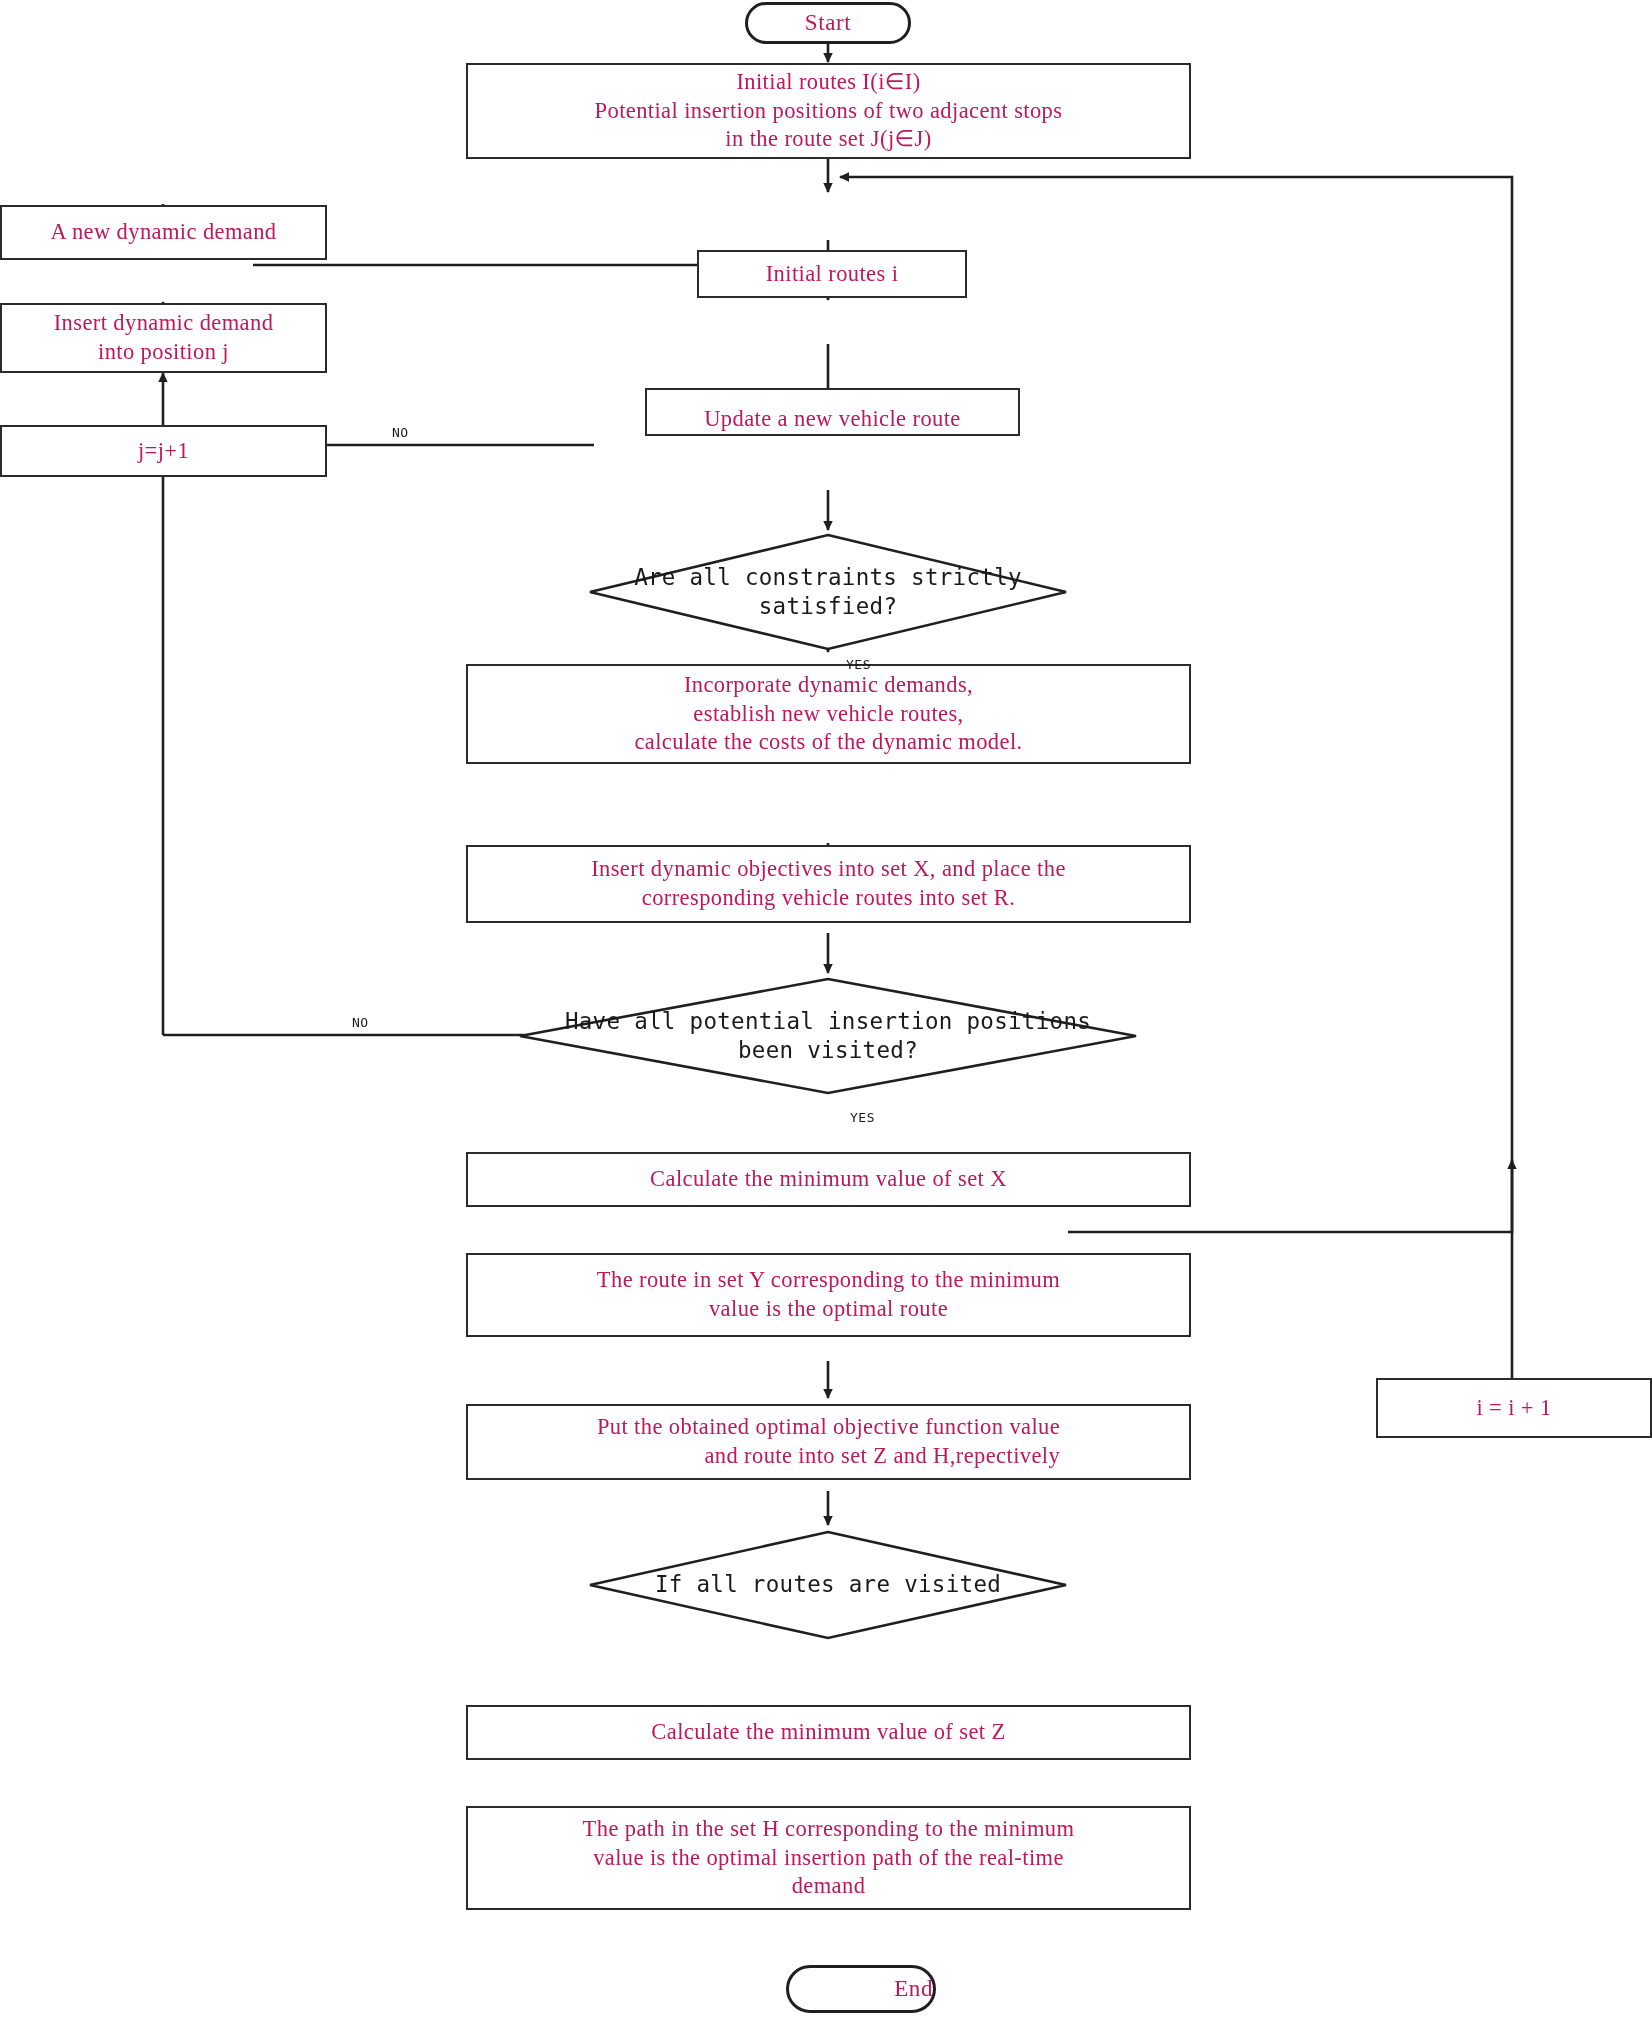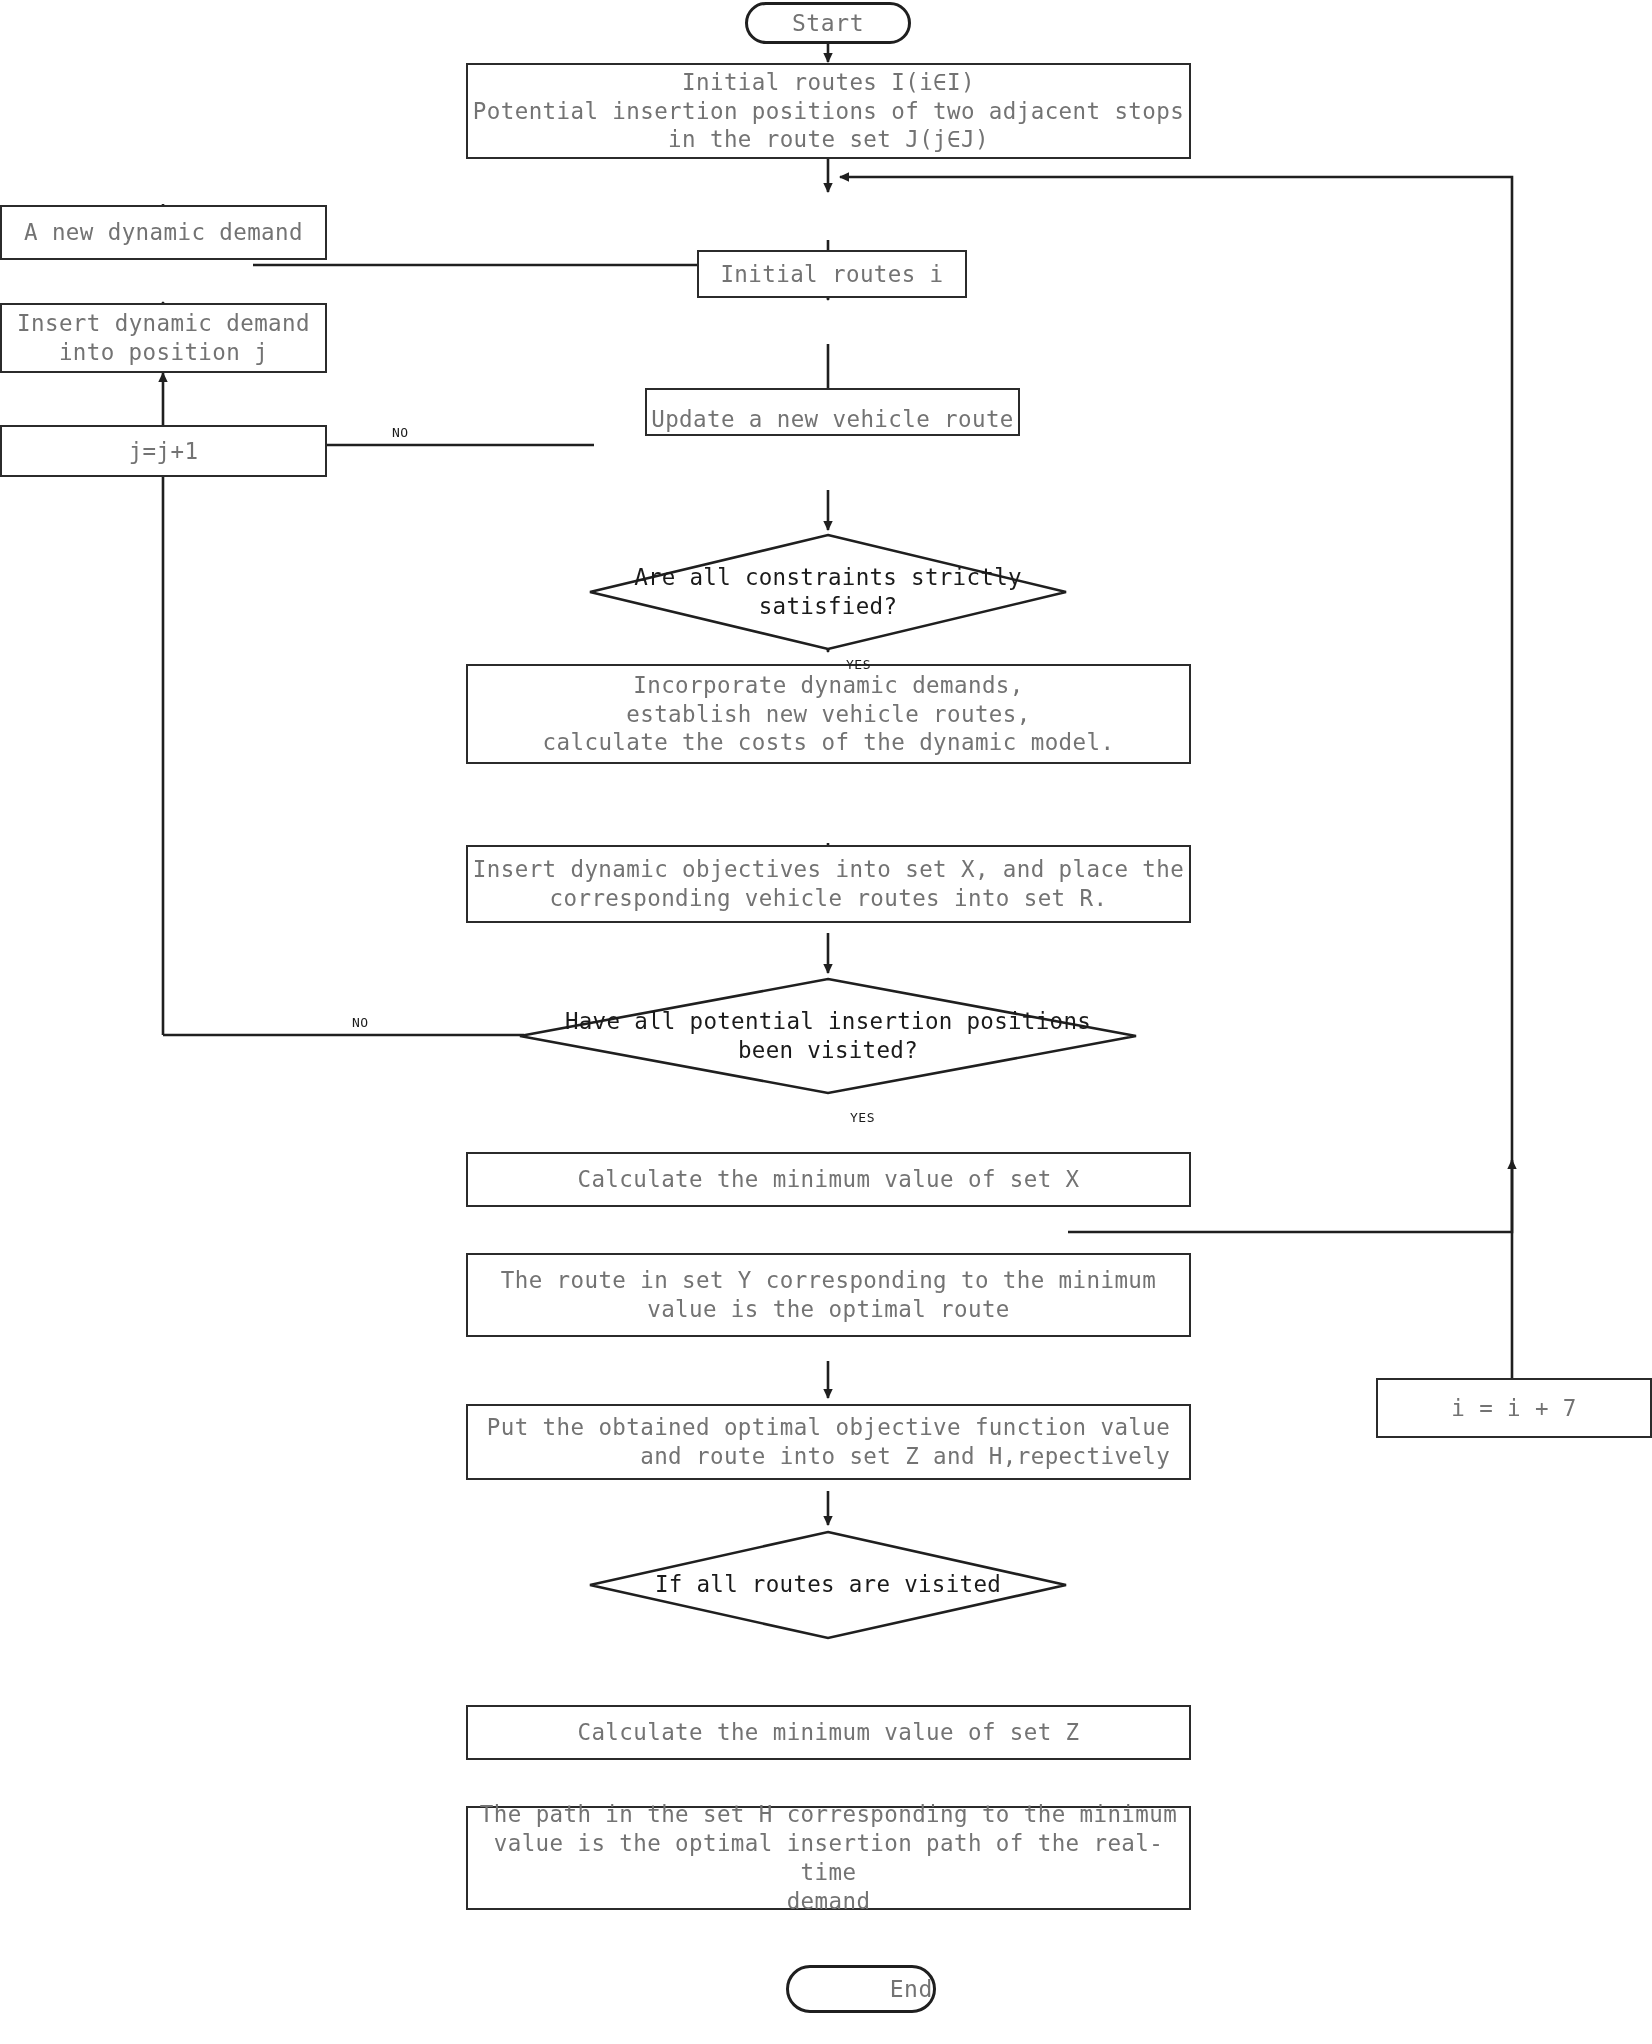--- a/index.html
+++ b/index.html
@@ -23,21 +23,22 @@
     height: 2044px;
     pointer-events: none;
   }
   .node {
     position: absolute;
     box-sizing: border-box;
     display: flex;
     align-items: center;
     justify-content: center;
     text-align: center;
-    color: #737373;
+    color: #be185d;
+    font-family: Liberation Serif, serif;
   }
   .proc {
     border: 2.5px solid #2b2b2b;
     background: #ffffff;
     font-size: 22.5px;
     line-height: 1.28;
     letter-spacing: 0.4px;
   }
   .term {
     border: 3px solid #1f1f1f;
@@ -211,21 +212,21 @@
   </div>
 
   <div class="diamond-wrap" style="left:588px; top:1530px; width:480px; height:110px;">
     <svg width="480" height="110" viewBox="0 0 480 110" xmlns="http://www.w3.org/2000/svg">
       <polygon points="240,2 478,55 240,108 2,55" fill="#ffffff" stroke="#1f1f1f" stroke-width="2.6"></polygon>
     </svg>
     <div class="diamond-label">If all routes are visited</div>
   </div>
 
   <div class="node proc" style="left:1376px; top:1378px; width:276px; height:60px;">
-    <span>i = i + 7</span>
+    <span>i = i + 1</span>
   </div>
 
   <div class="node proc" style="left:466px; top:1705px; width:725px; height:55px;">
     <span>Calculate the minimum value of set Z</span>
   </div>
 
   <div class="node proc ml" style="left:466px; top:1806px; width:725px; height:104px;">
     <span>The path in the set H corresponding to the minimum
 value is the optimal insertion path of the real-time
 demand</span>

